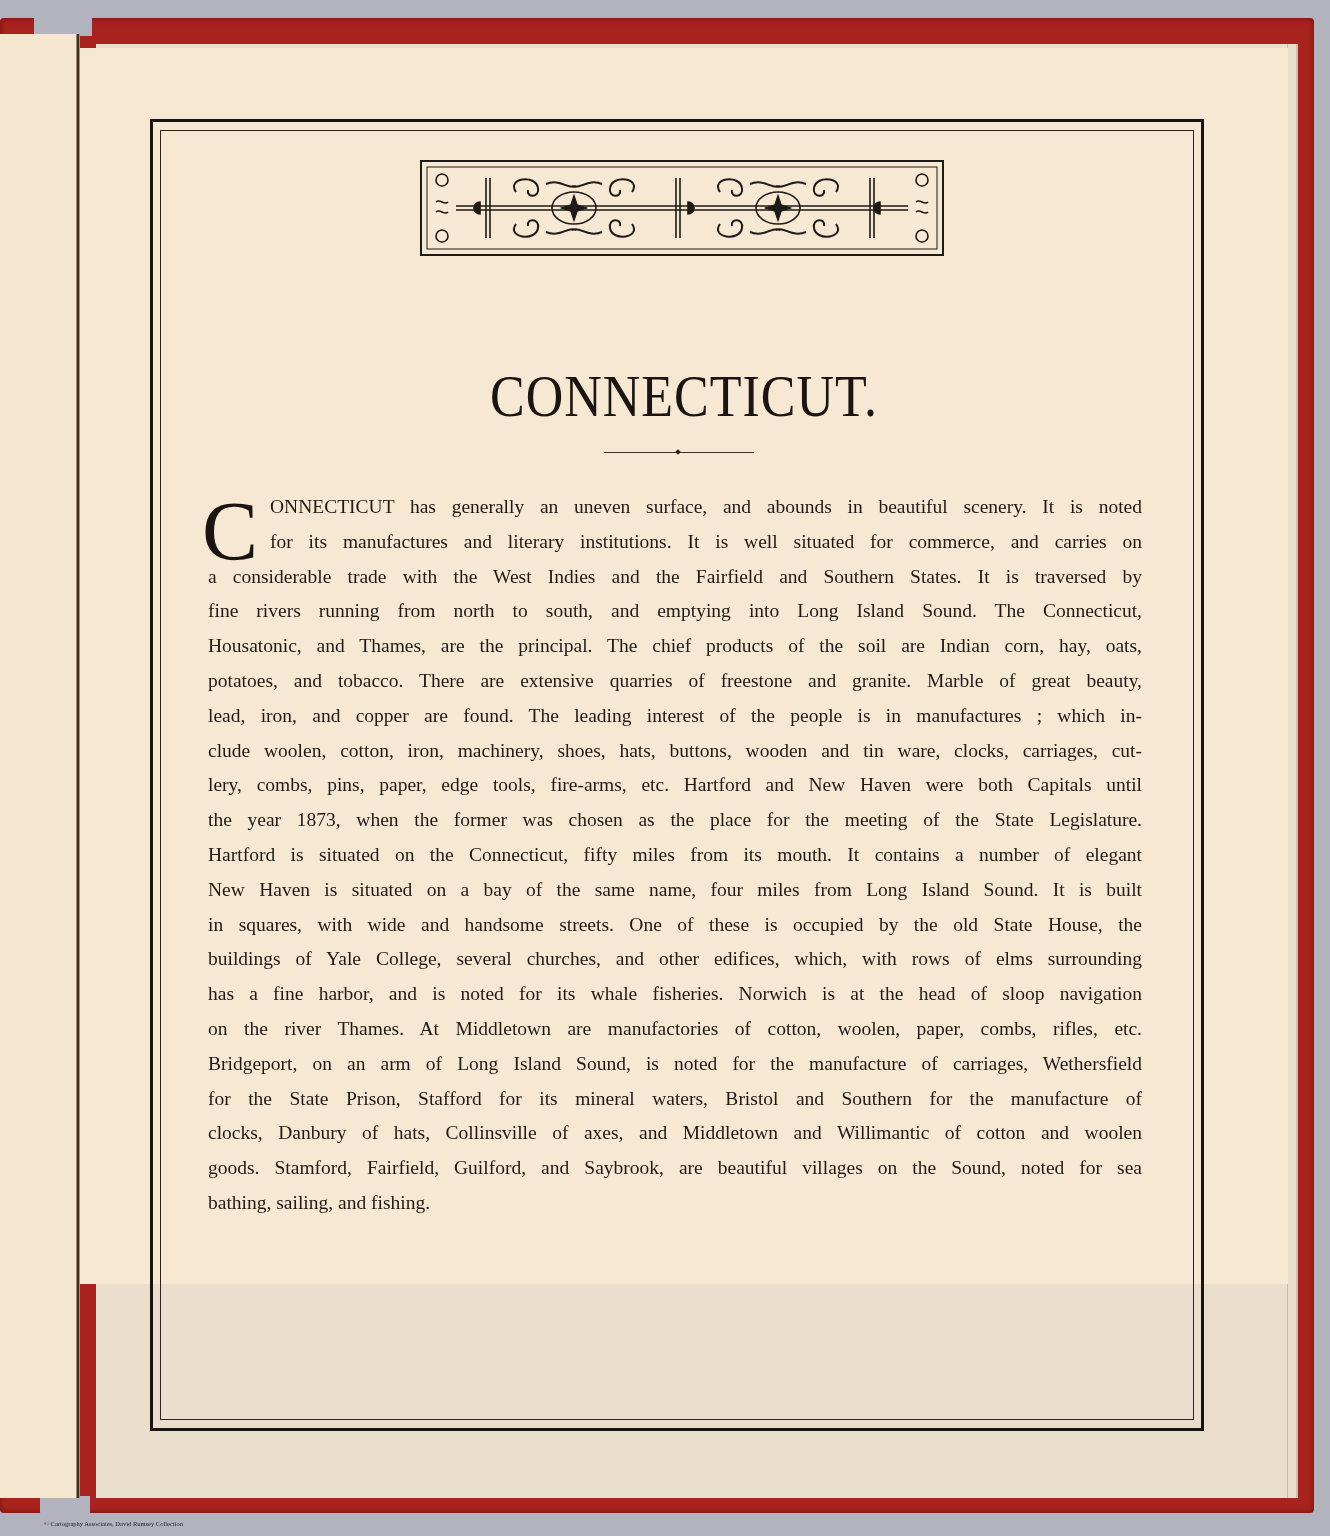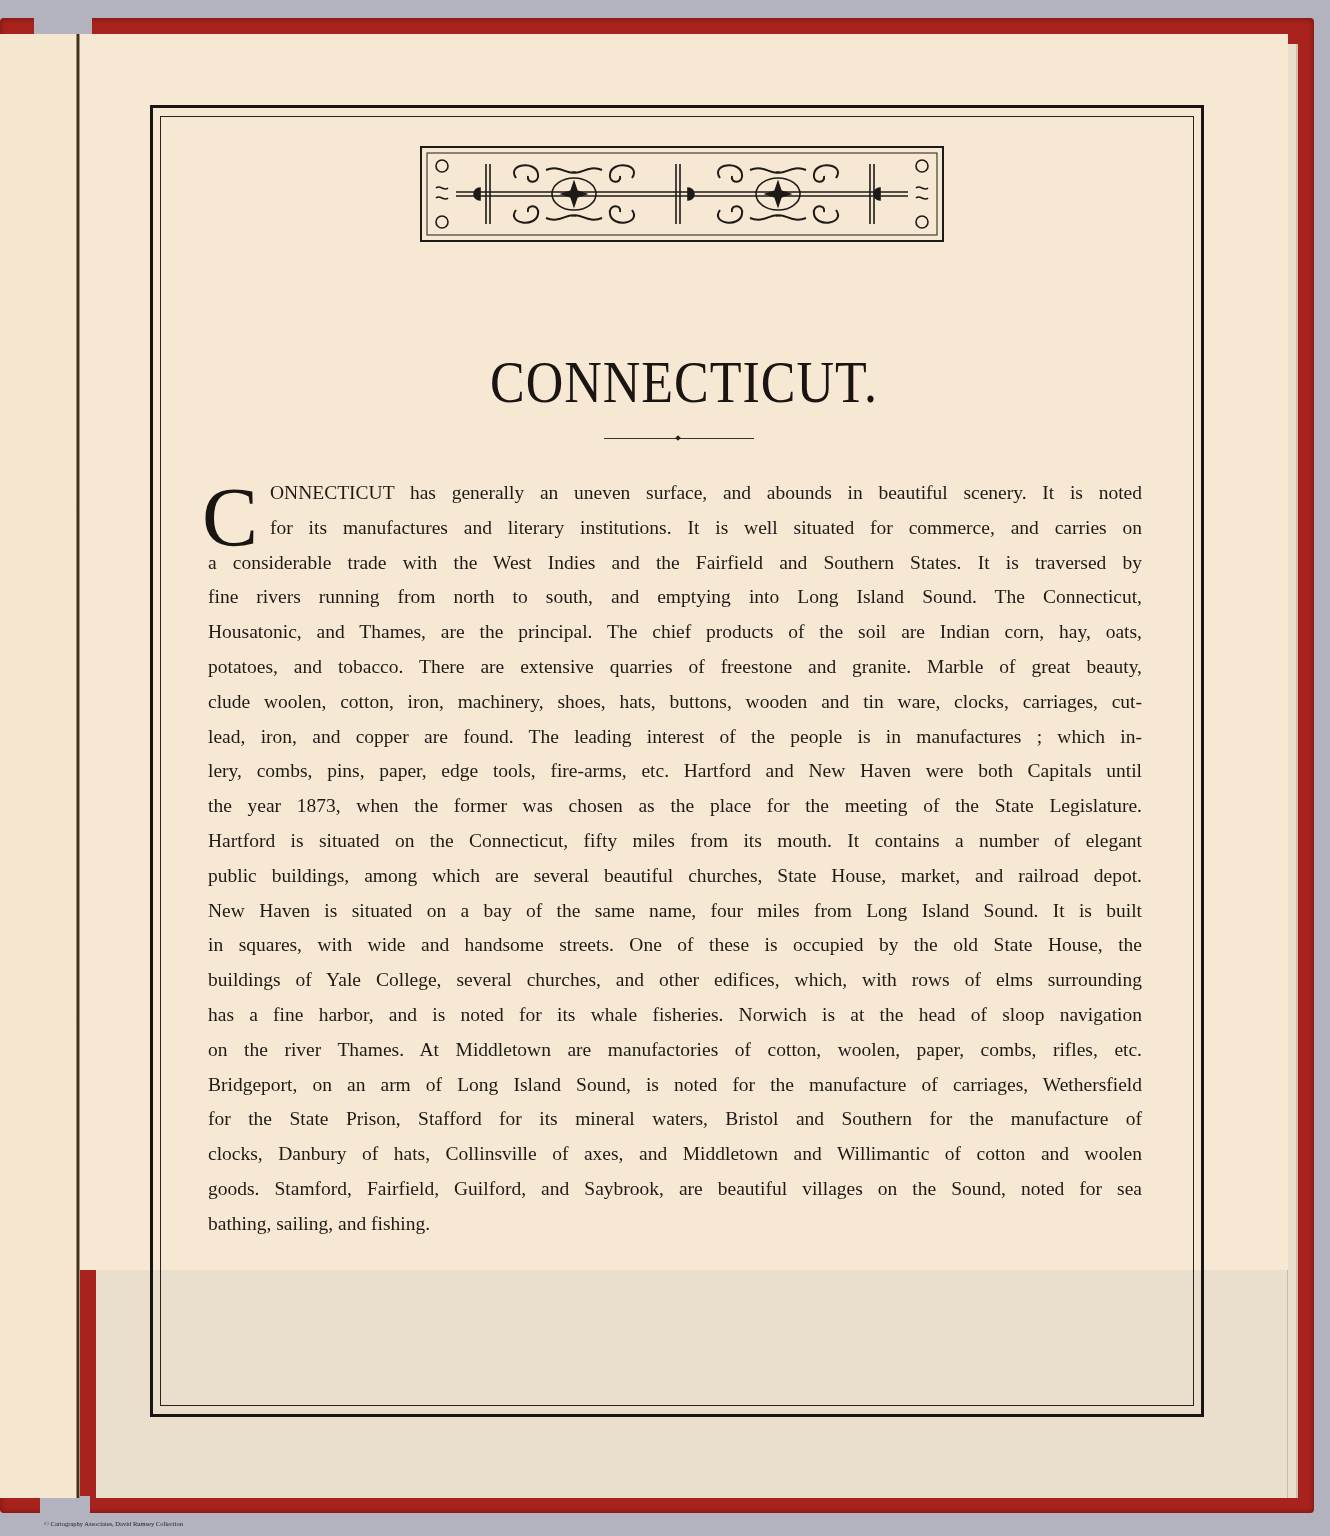--- a/index.html
+++ b/index.html
@@ -33,21 +33,21 @@
   .left-page {
     position: absolute; left: 0; top: 34px; width: 77px; height: 1464px;
     background: #f5e6d0;
   }
   .gutter {
     position: absolute; left: 76px; top: 34px; width: 4px; height: 1464px;
     background: linear-gradient(to right, #c9b59a, #3a2618 40%, #3a2618 60%, #d6c3a6);
   }
   
   .page {
-    position: absolute; left: 80px; top: 34px; width: 1208px; height: 1236px;
+    position: absolute; left: 80px; top: 48px; width: 1208px; height: 1236px;
     background: #f6e8d3;
   }
   .frame-outer {
     position: absolute; left: 70px; top: 71px; width: 1048px; height: 1306px;
     border: 3px solid #1a1512;
   }
   .frame-inner {
     position: absolute; left: 7px; top: 8px; right: 7px; bottom: 8px;
     border: 1px solid #2a2420;
   }
@@ -151,26 +151,25 @@
   <div class="title-rule"></div>
 
   <div class="body-text">
     <span class="dropcap">C</span>
     <span class="line indent">ONNECTICUT has generally an uneven surface, and abounds in beautiful scenery.  It is noted</span>
     <span class="line indent">for its manufactures and literary institutions.  It is well situated for commerce, and carries on</span>
     <span class="line">a considerable trade with the West Indies and the Fairfield and Southern States.  It is traversed by</span>
     <span class="line">fine rivers running from north to south, and emptying into Long Island Sound.  The Connecticut,</span>
     <span class="line">Housatonic, and Thames, are the principal.  The chief products of the soil are Indian corn, hay, oats,</span>
     <span class="line">potatoes, and tobacco.  There are extensive quarries of freestone and granite.  Marble of great beauty,</span>
+    <span class="line">lead, iron, and copper are found.  The leading interest of the people is in manufactures ; which in-</span>
     <span class="line">clude woolen, cotton, iron, machinery, shoes, hats, buttons, wooden and tin ware, clocks, carriages, cut-</span>
-    <span class="line">lead, iron, and copper are found.  The leading interest of the people is in manufactures ; which in-</span>
     <span class="line">lery, combs, pins, paper, edge tools, fire-arms, etc.  Hartford and New Haven were both Capitals until</span>
     <span class="line">the year 1873, when the former was chosen as the place for the meeting of the State Legislature.</span>
     <span class="line">Hartford is situated on the Connecticut, fifty miles from its mouth.  It contains a number of elegant</span>
-    <span class="line">public buildings, among which are several beautiful churches, State House, market, and railroad depot.</span>
     <span class="line">New Haven is situated on a bay of the same name, four miles from Long Island Sound.  It is built</span>
     <span class="line">in squares, with wide and handsome streets.  One of these is occupied by the old State House, the</span>
     <span class="line">buildings of Yale College, several churches, and other edifices, which, with rows of elms surrounding</span>
     <span class="line">has a fine harbor, and is noted for its whale fisheries.  Norwich is at the head of sloop navigation</span>
     <span class="line">on the river Thames.  At Middletown are manufactories of cotton, woolen, paper, combs, rifles, etc.</span>
     <span class="line">Bridgeport, on an arm of Long Island Sound, is noted for the manufacture of carriages, Wethersfield</span>
     <span class="line">for the State Prison, Stafford for its mineral waters, Bristol and Southern for the manufacture of</span>
     <span class="line">clocks, Danbury of hats, Collinsville of axes, and Middletown and Willimantic of cotton and woolen</span>
     <span class="line">goods.  Stamford, Fairfield, Guilford, and Saybrook, are beautiful villages on the Sound, noted for sea</span>
     <span class="line last">bathing, sailing, and fishing.</span>

